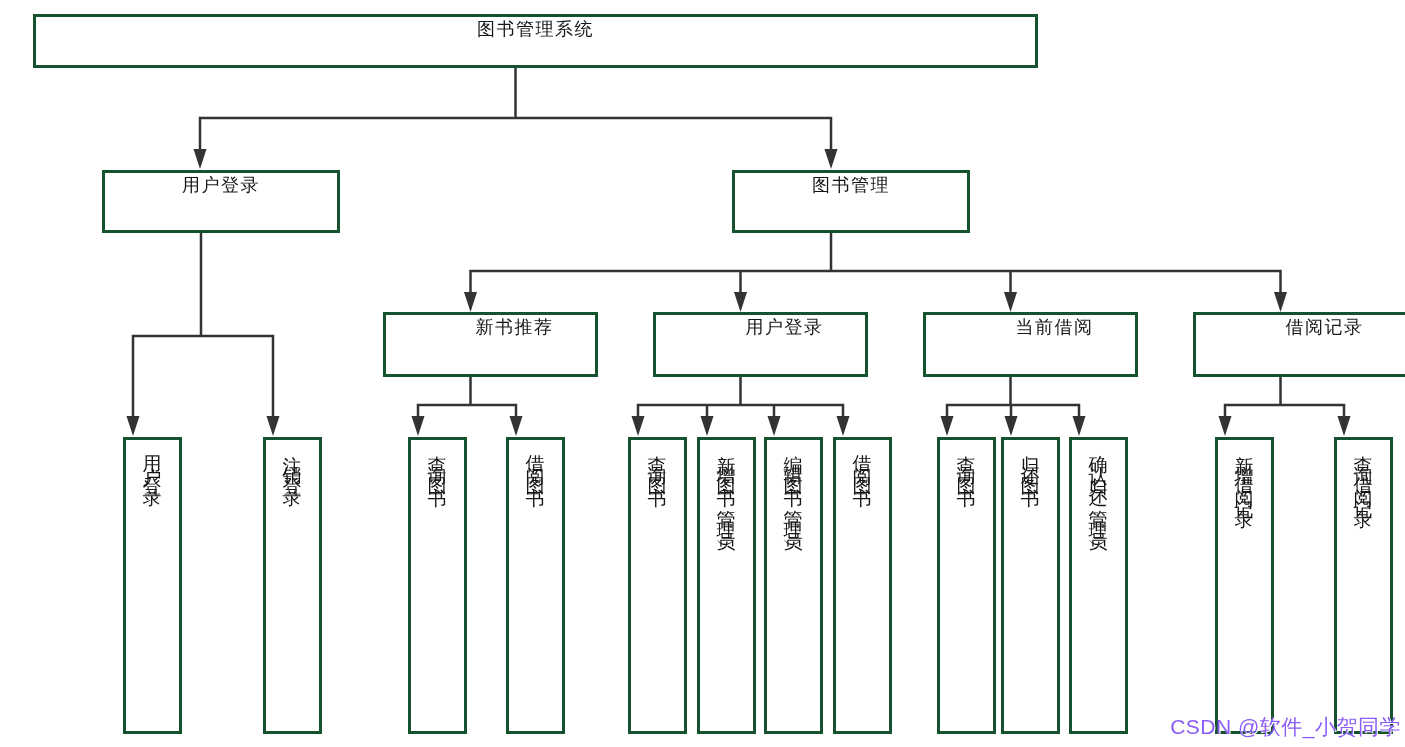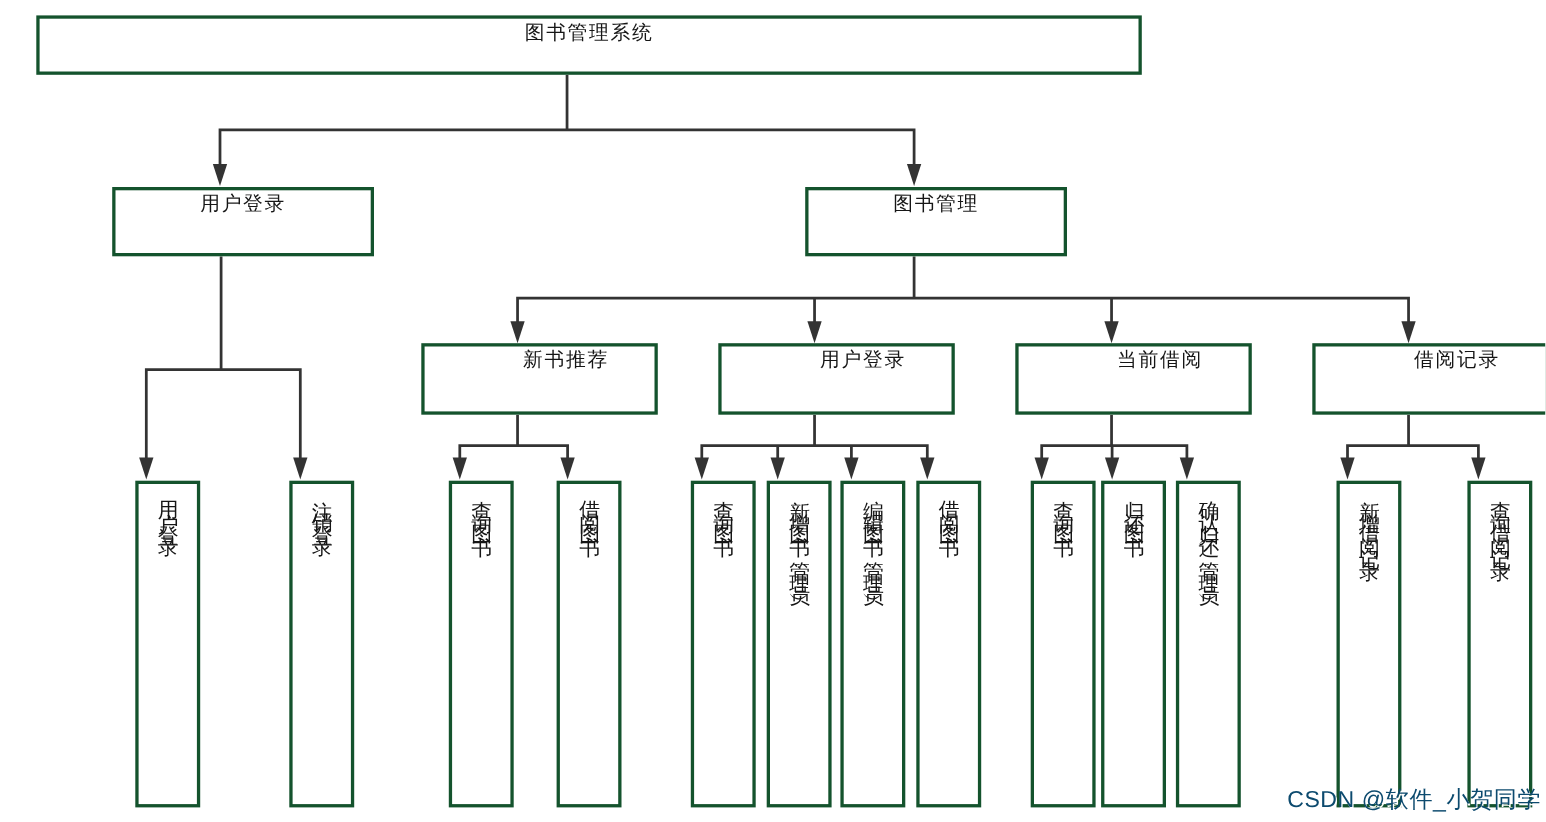--- a/index.html
+++ b/index.html
@@ -24,21 +24,21 @@
     writing-mode:vertical-rl; text-orientation:mixed;
     font-size:19px; letter-spacing:11px; line-height:1; color:#161616;
   }
   .g1a { left:103px; }  .g1b { left:243px; }
   .g2a { left:388px; }  .g2b { left:486px; }
   .g3a { left:608px; }  .g3b { left:677px; }  .g3c { left:744px; }  .g3d { left:813px; }
   .g4a { left:917px; }  .g4b { left:981px; }  .g4c { left:1049px; }
   .g5a { left:1195px; } .g5b { left:1314px; }
   .watermark {
     position:absolute; right:4px; top:713px; z-index:3;
-    font-size:21px; letter-spacing:0.5px; color:#0c4a6e;
+    font-size:21px; letter-spacing:0.5px; color:#8b5cf6;
     text-shadow:1px 1px 0 #ffffff;
   }
 </style>
 </head>
 <body>
 
 <div class="stage">
 
   <svg class="wires" width="1405" height="747" viewBox="0 0 1405 747">
     <path fill="none" stroke="#333333" stroke-width="2.5" d="

